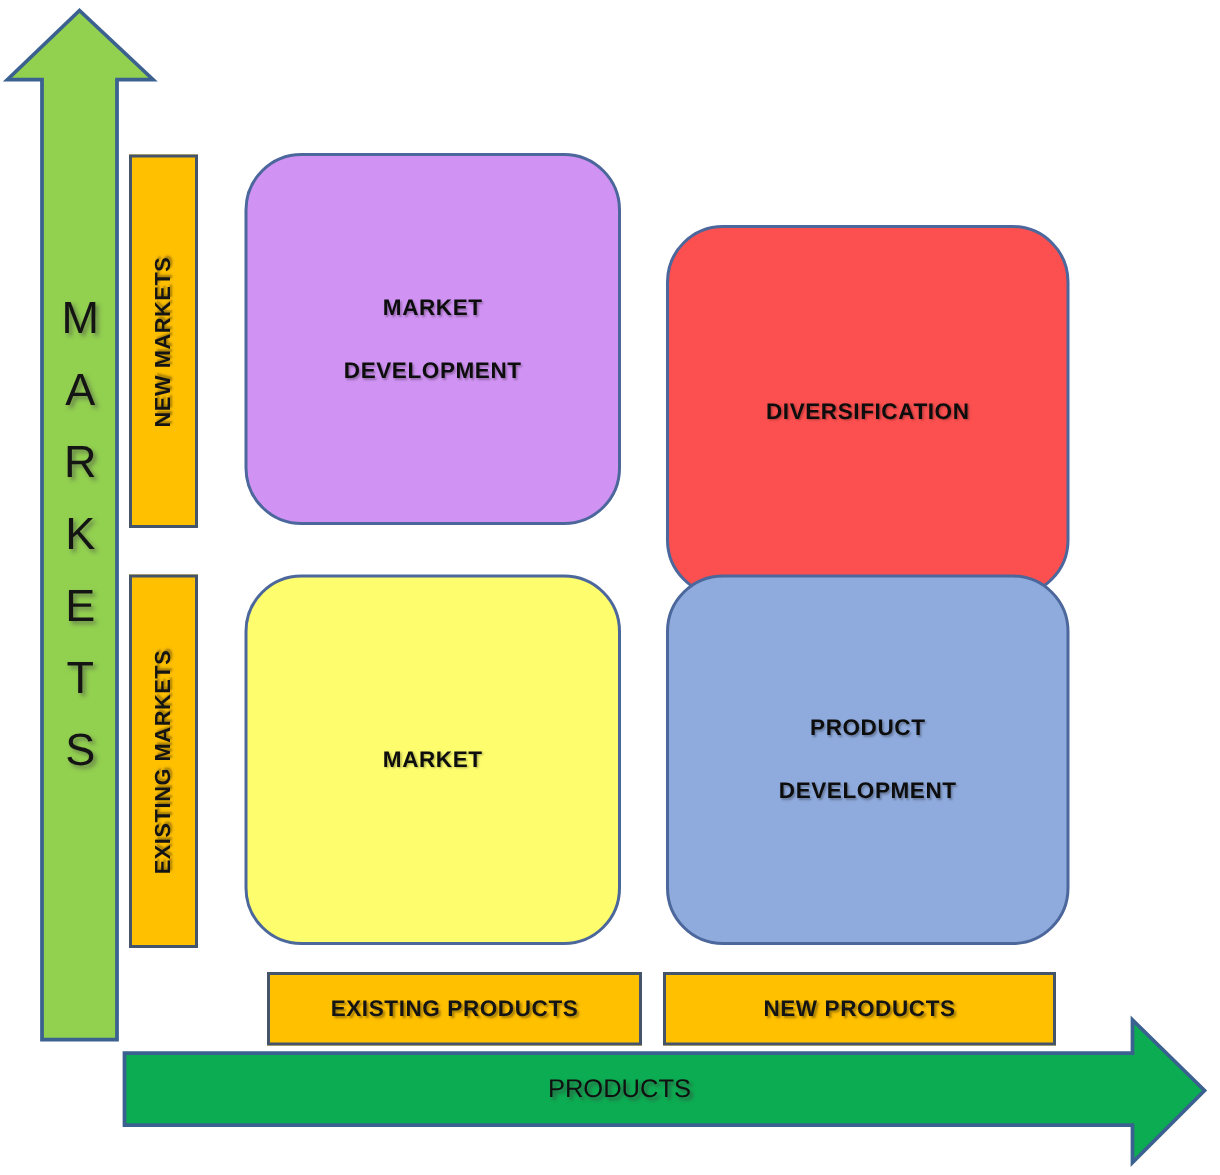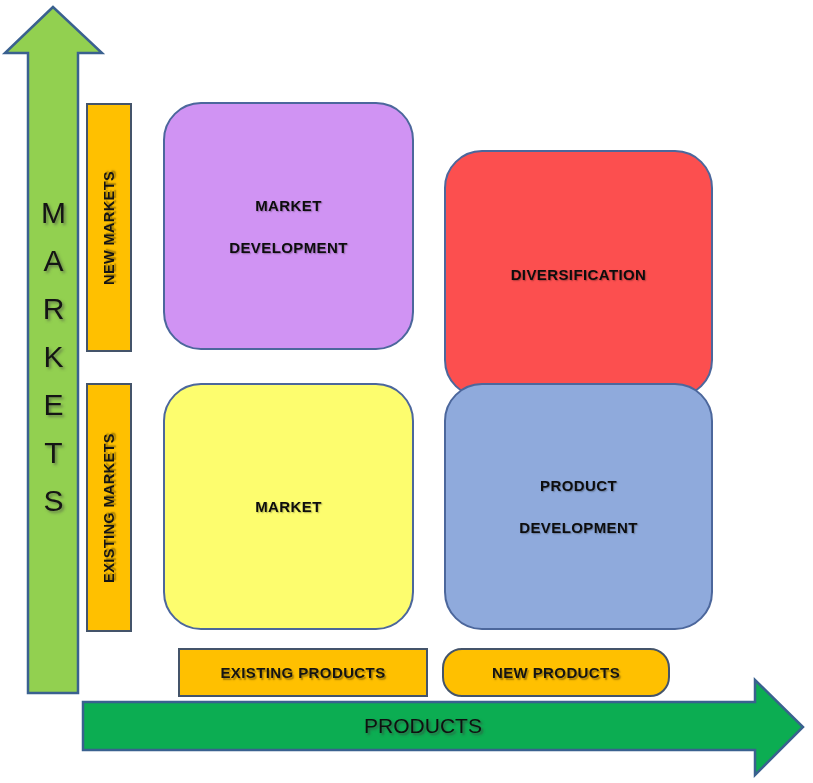--- a/index.html
+++ b/index.html
@@ -26,44 +26,44 @@
     font-weight: 500;
     color: #141414;
     text-shadow: 2px 2px 3px rgba(70,70,70,0.55);
     text-align: left;
     line-height: 34px;
   }
 
   
   .x-axis-label {
     position: absolute;
-    left: 87px;
+    left: 77px;
     top: 702px;
     width: 672px;
     height: 48px;
     display: flex;
     align-items: center;
     justify-content: center;
-    font-size: 21px;
+    font-size: 17px;
     font-weight: 500;
     color: #101010;
     text-shadow: 2px 2px 2.5px rgba(60,60,60,0.65);
   }
 
   
   .label-bar {
     position: absolute;
     background: #FFC000;
     border: 2.5px solid #44546A;
     box-sizing: border-box;
   }
   .row-label-0 { left: 86px;  top: 103px; width: 46px;  height: 249px; }
   .row-label-1 { left: 86px;  top: 383px; width: 46px;  height: 249px; }
   .col-label-0 { left: 162px; top: 648px; width: 250px; height: 49px; margin-left: 16px; }
-  .col-label-1 { left: 442px; top: 648px; width: 228px; height: 49px; border-radius: 20px; }
+  .col-label-1 { left: 442px; top: 648px; width: 262px; height: 49px; }
 
   .vlabel-text {
     position: absolute;
     top: 50%;
     left: 50%;
     transform: translate(-50%, -50%) rotate(-90deg);
     white-space: nowrap;
     font-size: 14.5px;
     font-weight: 600;
     color: #141414;

